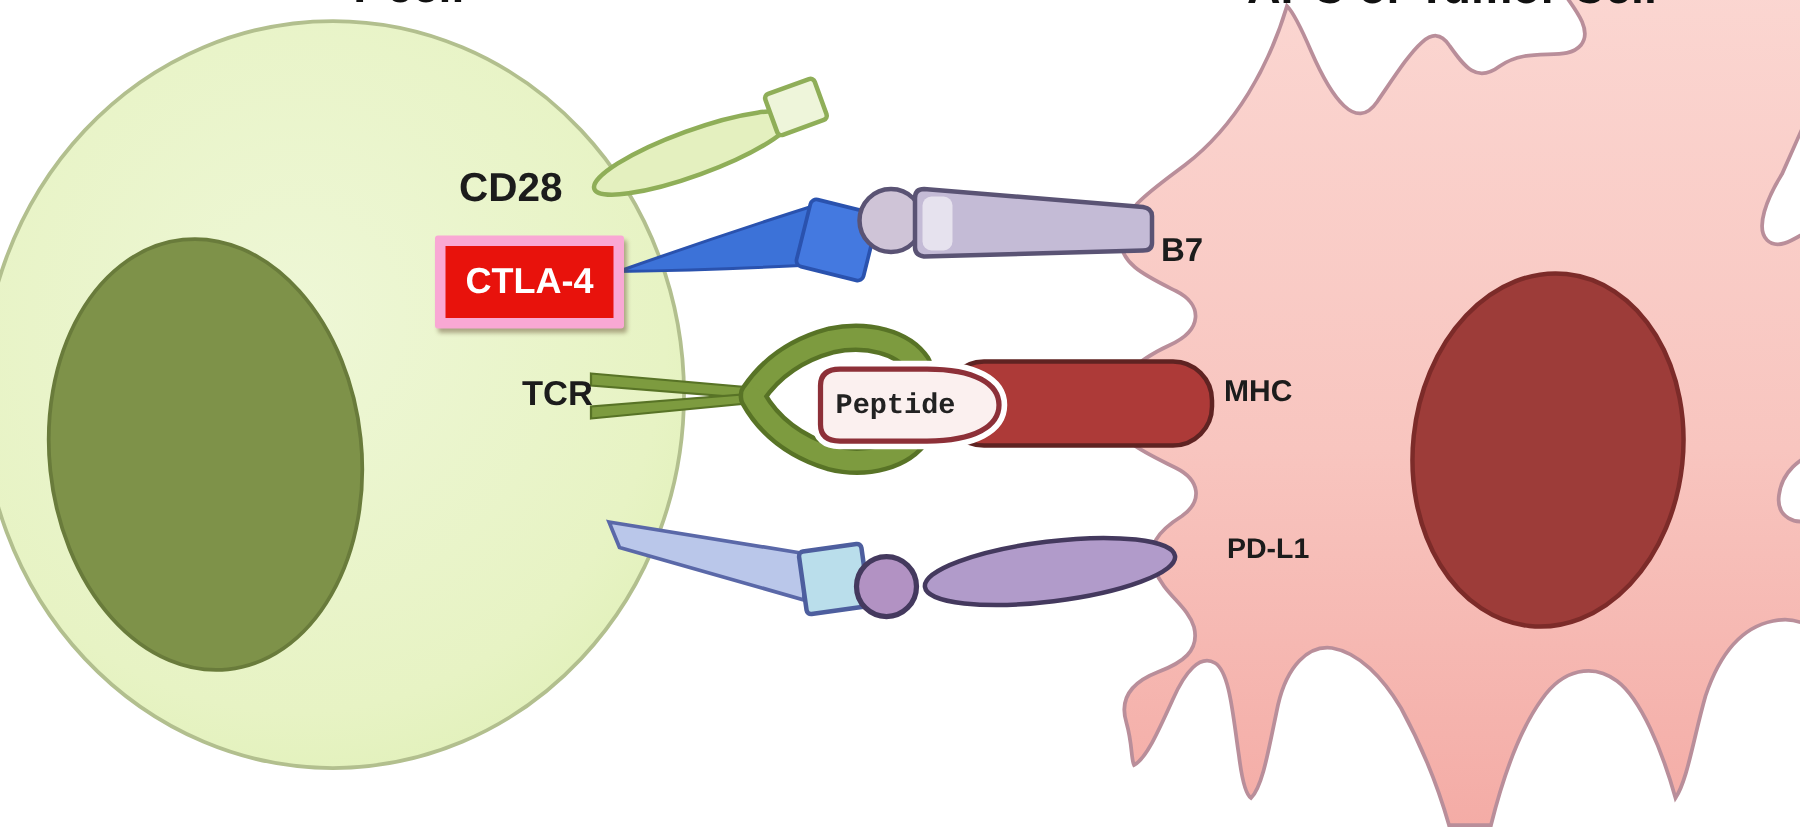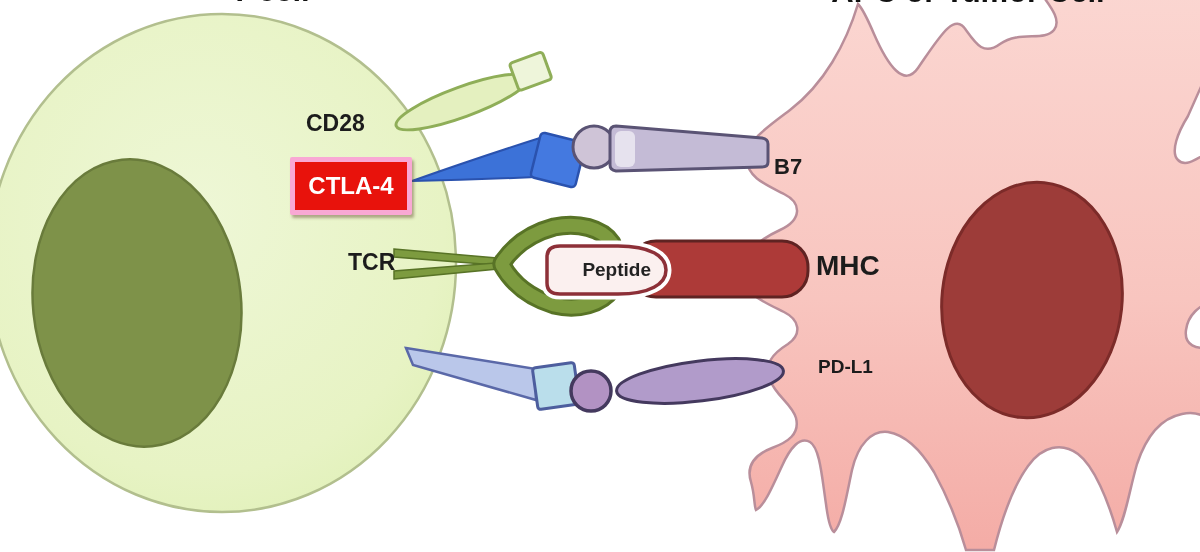--- a/index.html
+++ b/index.html
@@ -20,21 +20,21 @@
   }
   .title{
     text-align:center;
     font-size:31px;
     line-height:30px;
     color:#111;
   }
   .redbox{
     position:absolute;
     background:#e8120c;
-    border:5px solid #f9a8d4;
+    border:7px solid #f9a8d4;
     border-radius:2px;
     color:#ffffff;
     font-family:"Liberation Sans",sans-serif;
     font-weight:bold;
     display:flex;
     align-items:center;
     justify-content:center;
     box-shadow:2px 3px 3px rgba(95,70,45,0.45);
   }
 </style>
@@ -154,30 +154,30 @@
     <g>
       <circle cx="591" cy="391" r="20" fill="#b292c3" stroke="#44395e" stroke-width="3.5"></circle>
       <ellipse cx="700" cy="381" rx="84" ry="20" transform="rotate(-7 700 381)" fill="#b19bca" stroke="#44395e" stroke-width="3"></ellipse>
     </g>
   </svg>
 
   <div class="label title" style="left:190px;top:-24px;width:160px;">T cell</div>
 
   <div class="label title" style="left:788px;top:-23px;width:360px;">APC or Tumor Cell</div>
 
-  <div class="label" style="left:306px;top:110px;font-size:23px;">CD28</div>
+  <div class="label" style="left:306px;top:110px;font-size:27px;">CD28</div>
 
   <div class="redbox" style="left:290px;top:157px;width:112px;height:48px;font-size:24px;">
     <span>CTLA-4</span>
   </div>
 
   <div class="label" style="left:348px;top:249px;font-size:23px;">TCR</div>
 
 
   <div class="label" style="left:774px;top:138px;font-size:22px;margin-top:16px;">B7</div>
 
-  <div class="label" style="left:816px;top:250px;font-size:28px;">MHC</div>
+  <div class="label" style="left:816px;top:250px;font-size:20px;">MHC</div>
 
   <div class="label" style="left:818px;top:356px;font-size:19px;">PD-L1</div>
 
-  <div class="label" style="left:543px;top:259px;width:108px;text-align:right;font-size:19px;color:#222;">Peptide</div>
+  <div class="label" style="left:543px;top:259px;width:108px;text-align:center;font-size:19px;color:#222;font-family:Liberation Mono, monospace;">Peptide</div>
 
 </div>
 
 </body></html>

